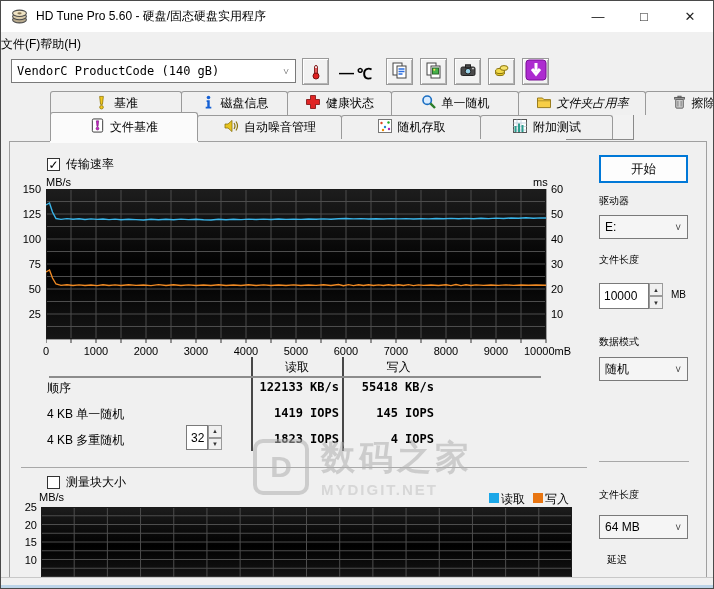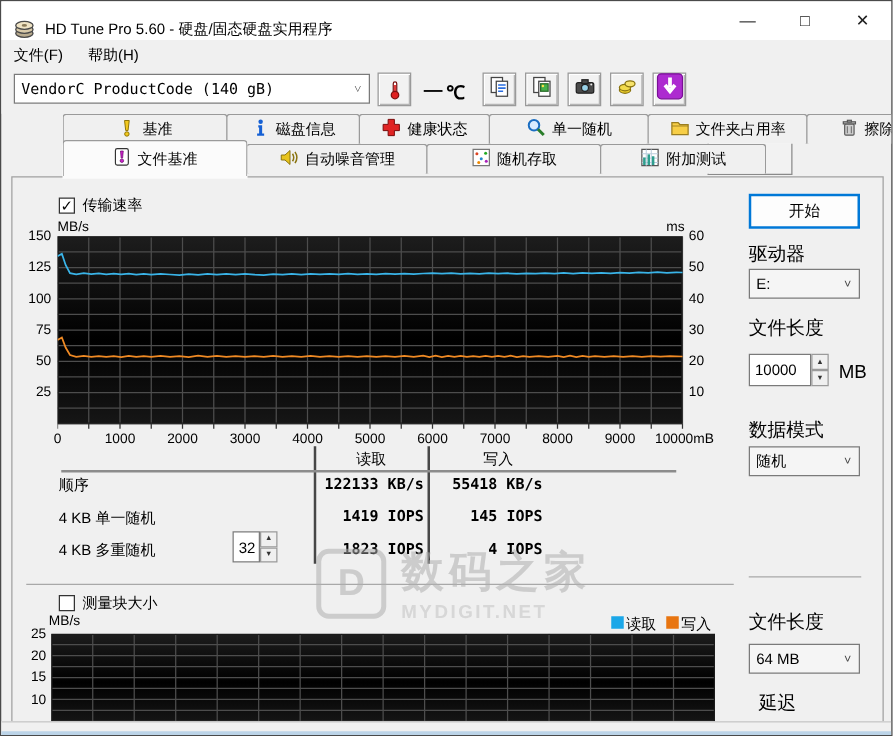--- a/index.html
+++ b/index.html
@@ -6,29 +6,29 @@
   html,body { width:714px; height:589px; }
   body {
     position:relative; overflow:hidden;
     font-family:"Liberation Sans", sans-serif;
     background:#f0f0f0; color:#000;
     border:1px solid #4a4a4a;
   }
   .abs { position:absolute; }
 
   
-  .titlebar { position:absolute; left:0; top:0; width:100%; height:31px; background:#fff; display:flex; align-items:flex-end; }
+  .titlebar { position:absolute; left:0; top:0; width:100%; height:31px; background:#fff; display:flex; align-items:center; }
   .title-text { font-size:12px; margin-left:8px; }
   .app-icon { margin-left:10px; width:17px; height:17px; }
   .win-controls { position:absolute; right:0; top:0; height:31px; display:flex; }
   .win-btn { width:46px; height:31px; display:flex; align-items:center; justify-content:center; font-size:13px; color:#222; }
 
   
   .menubar { position:absolute; left:0; top:31px; width:100%; height:24px; background:#f0f0f0; display:flex; align-items:center; font-size:12px; }
-  .menu-item { padding:3px 10px; }
+  .menu-item { padding:3px 0; }
 
   
   .toolbar { position:absolute; left:0; top:55px; width:100%; height:35px; background:#f0f0f0; }
   .combo {
     background:#fff; border:1px solid #7a7a7a; display:flex; align-items:center;
     font-size:12px; padding-left:5px; position:absolute;
   }
   .combo .chev { margin-left:auto; margin-right:6px; color:#444; font-size:10px; }
   .combo.mono { font-family:"DejaVu Sans Mono", monospace; }
   .tool-btn { position:absolute; width:27px; height:27px; background:#f2f2f2; border:1px solid #9a9a9a;
@@ -69,21 +69,21 @@
   .thin-divider { position:absolute; height:1px; background:#a8a8a8; }
 
   
   .spinner { position:absolute; display:flex; }
   .spin-num { background:#fff; border:1px solid #7a7a7a; font-size:12px; display:flex; align-items:center; padding-left:4px; }
   .spin-btns { display:flex; flex-direction:column; }
   .spin-btn { background:#f0f0f0; border:1px solid #9a9a9a; font-size:6px; line-height:6px; width:14px; flex:1;
     display:flex; align-items:center; justify-content:center; color:#333; }
 
   
-  .side-label { position:absolute; font-size:15px; }
+  .side-label { position:absolute; font-size:10px; }
   .start-btn { position:absolute; left:598px; top:154px; width:89px; height:28px; background:#fdfdfd;
     border:2px solid #0078d7; font-size:12.5px; display:flex; align-items:center; justify-content:center; }
   .side-combo { left:598px; width:89px; height:24px; background:#f5f5f5; }
 
   
   .watermark { position:absolute; left:252px; top:434px; display:flex; gap:12px; align-items:center;
     color:rgba(175,175,175,0.55); pointer-events:none; z-index:4; }
   .wm-logo { width:56px; height:56px; border:4px solid rgba(175,175,175,0.55); border-radius:10px;
     display:flex; align-items:center; justify-content:center; font-size:30px; font-weight:bold; }
   .wm-line1 { font-size:34px; font-weight:bold; letter-spacing:4px; }
@@ -194,21 +194,21 @@
         </svg></span>
       <span>健康状态</span>
     </div>
     <div class="tab" style="width: 128px;">
       <span><svg width="16" height="16" viewBox="0 0 16 16">
           <circle cx="6.2" cy="6.2" r="4.2" fill="#d9ecff" stroke="#1b6ec2" stroke-width="1.6"></circle>
           <line x1="9.4" y1="9.4" x2="14" y2="14" stroke="#2a7d2a" stroke-width="2.4"></line>
         </svg></span>
       <span>单一随机</span>
     </div>
-    <div class="tab" style="width: 128px;">
+    <div class="tab" style="width: 128px; font-style: italic;">
       <span><svg width="16" height="16" viewBox="0 0 16 16">
           <path d="M1.5 4 h5 l1.4 1.6 h6.6 v8 h-13 Z" fill="#f7ce46" stroke="#9a7d1f"></path>
           <path d="M1.5 6.8 h13" stroke="#9a7d1f" stroke-width="0.7"></path>
         </svg></span>
       <span>文件夹占用率</span>
     </div>
     <div class="tab" style="width: 97px;">
       <span><svg width="15" height="15" viewBox="0 0 16 16">
           <rect x="4" y="4.5" width="8" height="9.5" rx="1" fill="#d0d0d0" stroke="#555"></rect>
           <rect x="2.8" y="2.6" width="10.4" height="1.8" fill="#bdbdbd" stroke="#555"></rect>

